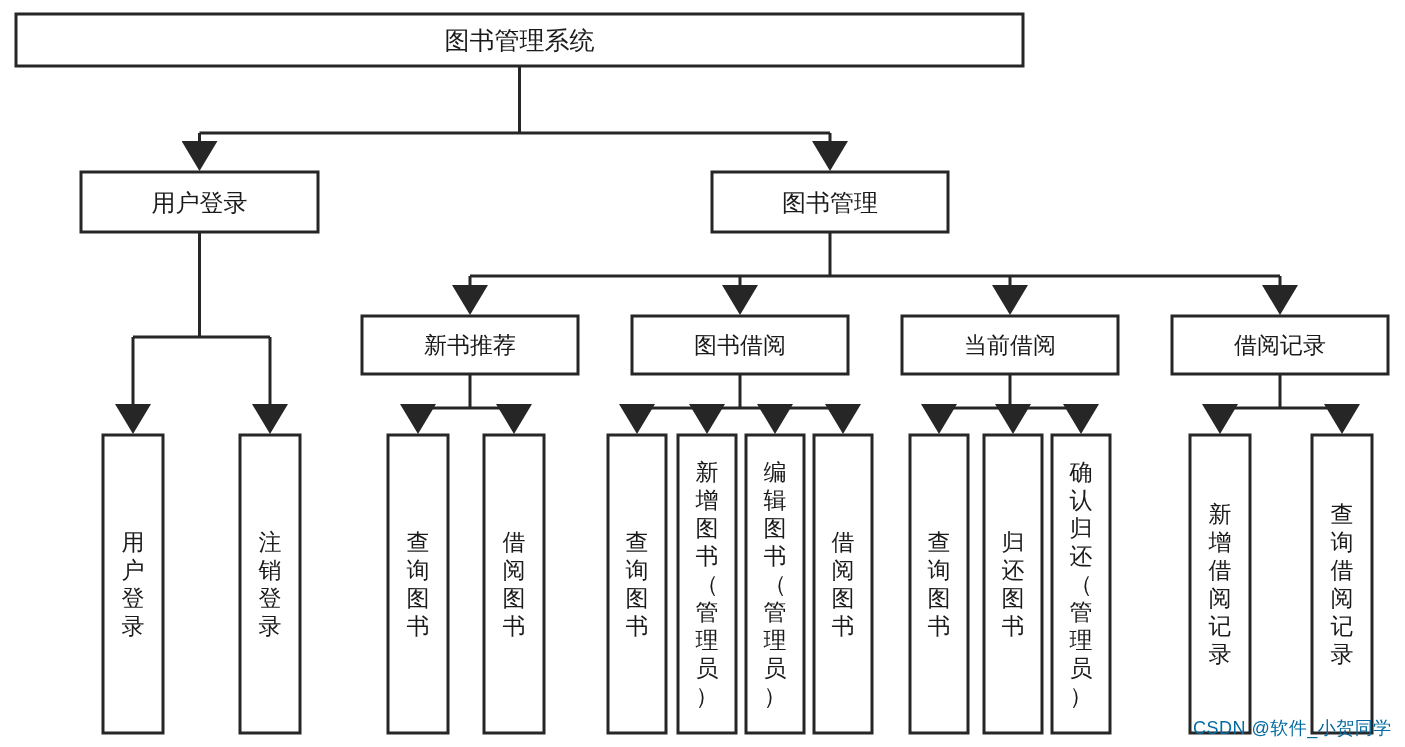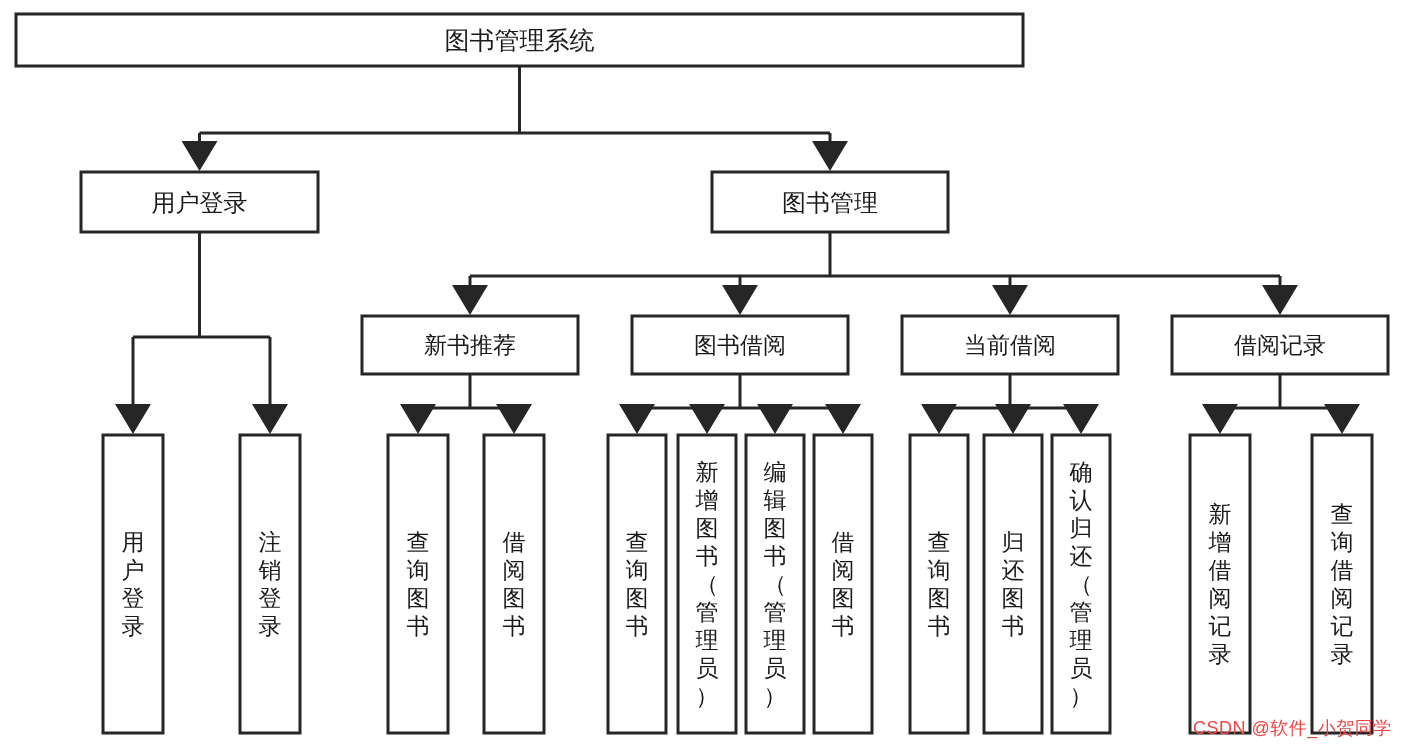--- a/index.html
+++ b/index.html
@@ -14,21 +14,21 @@
   .arrow-head{fill:#262626;stroke:none;}
   .node-label{
     font-family:"Liberation Sans","DejaVu Sans",sans-serif;
     fill:#1a1a1a;text-anchor:middle;dominant-baseline:central;
   }
   .lvl0-label{font-size:25px;}
   .lvl1-label{font-size:24px;}
   .lvl2-label{font-size:23px;}
   .leaf-label{font-size:23px;}
   .watermark{
-    position:absolute;font-size:18px;color:#ef4444;
+    position:absolute;font-size:18px;color:#0369a1;
     font-family:"Liberation Sans","DejaVu Sans",sans-serif;
     white-space:nowrap;letter-spacing:0.5px;
   }
 </style>
 </head>
 <body>
 
 <div id="diagram-root">
   <svg id="tree-svg" width="1405" height="747" viewBox="0 0 1405 747" xmlns="http://www.w3.org/2000/svg">
     <defs>

